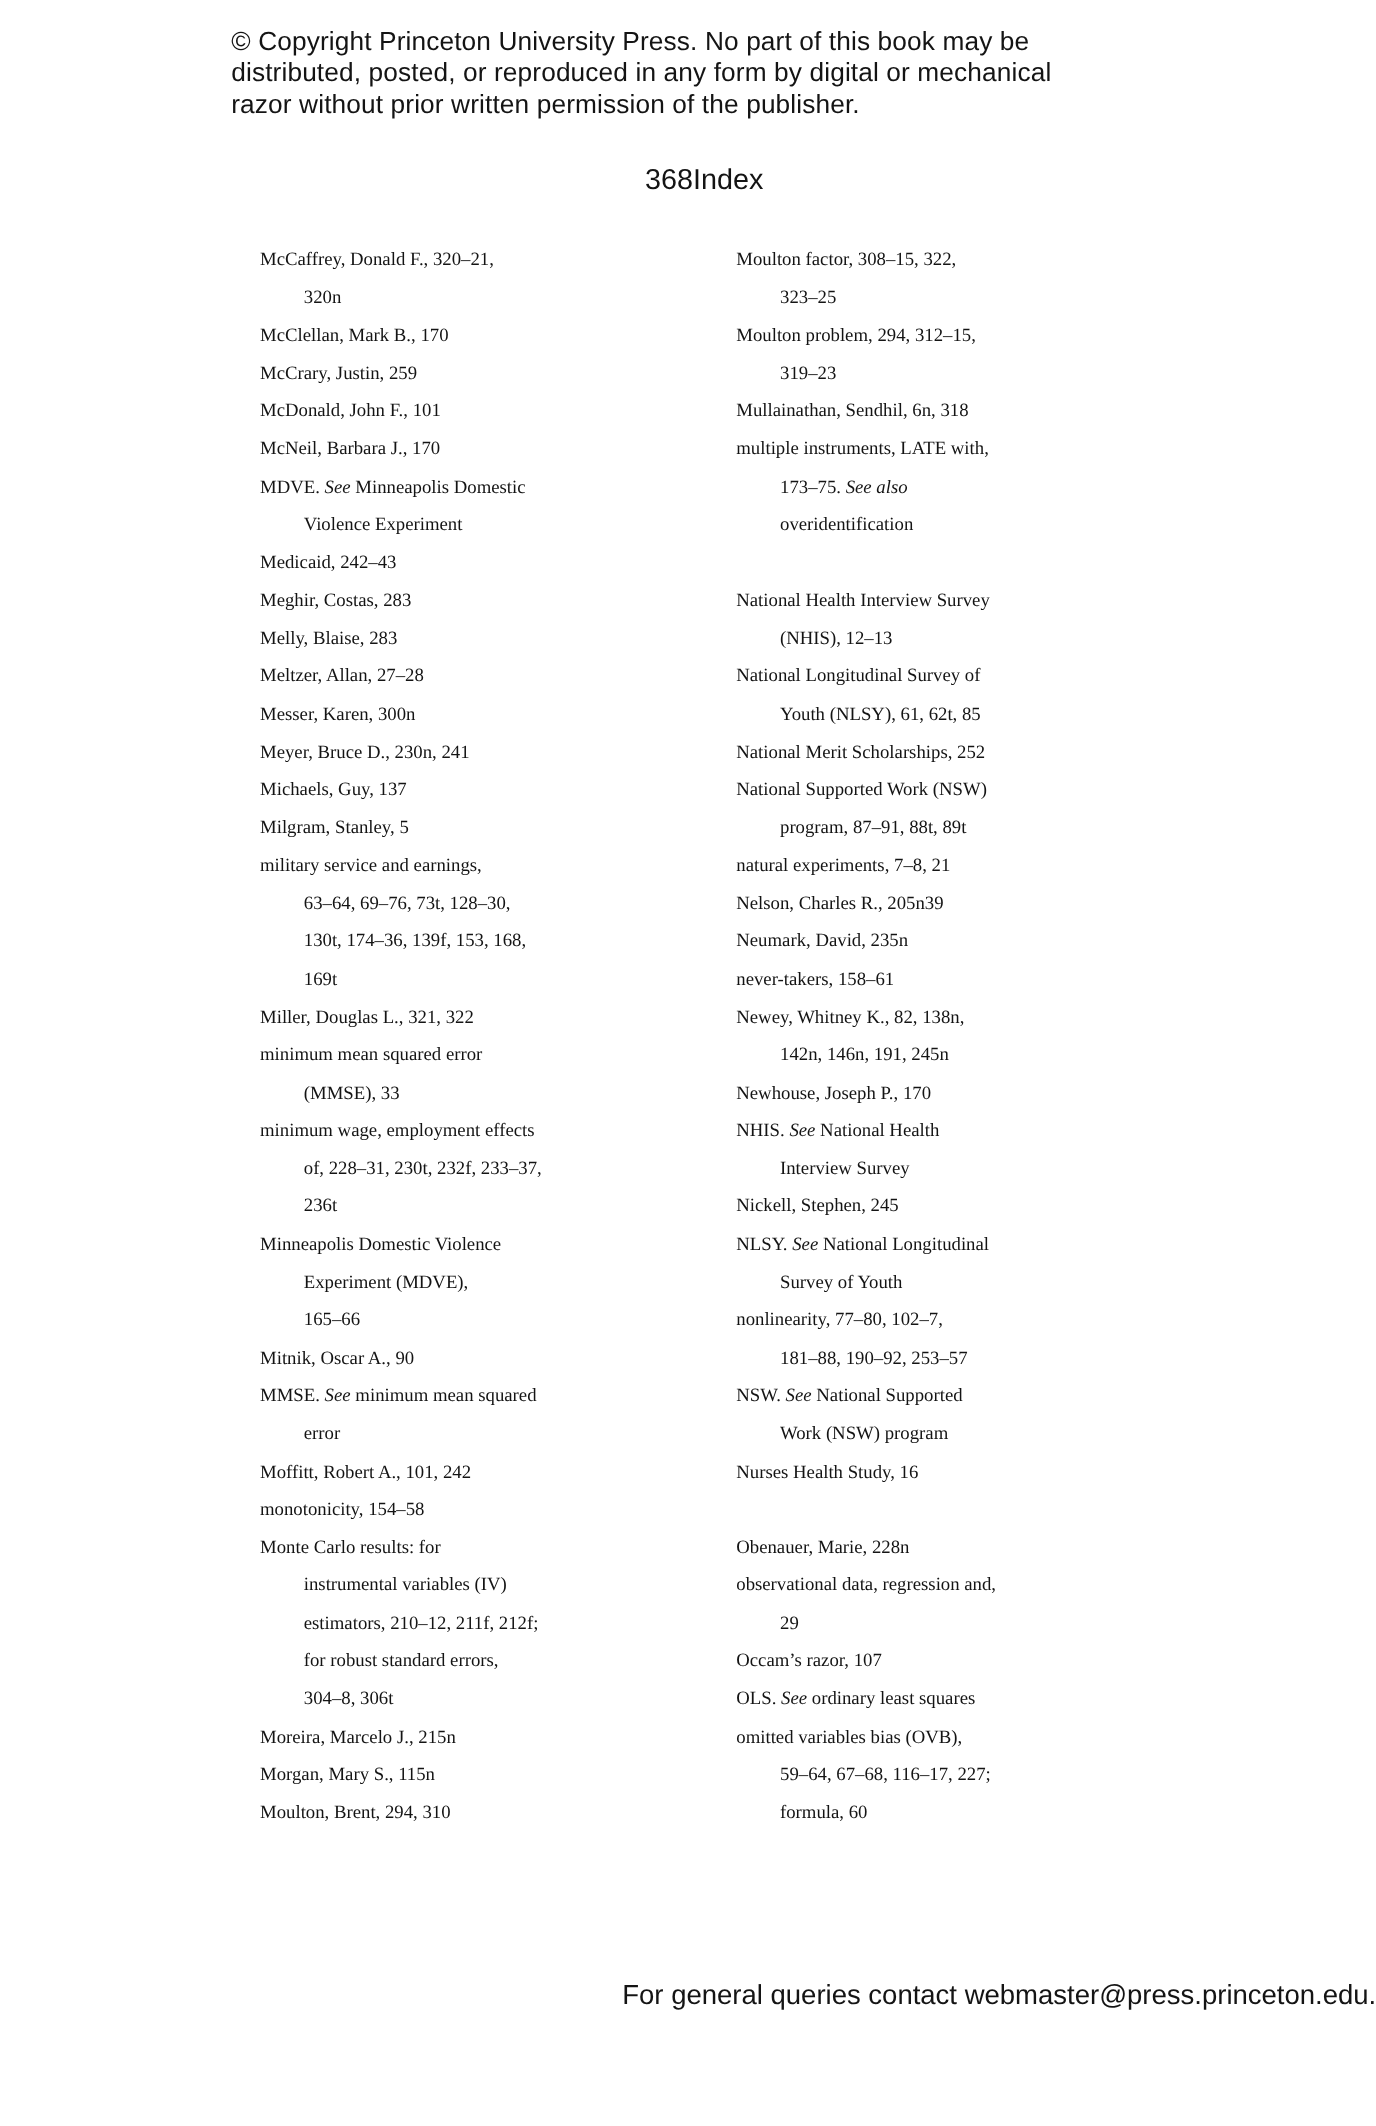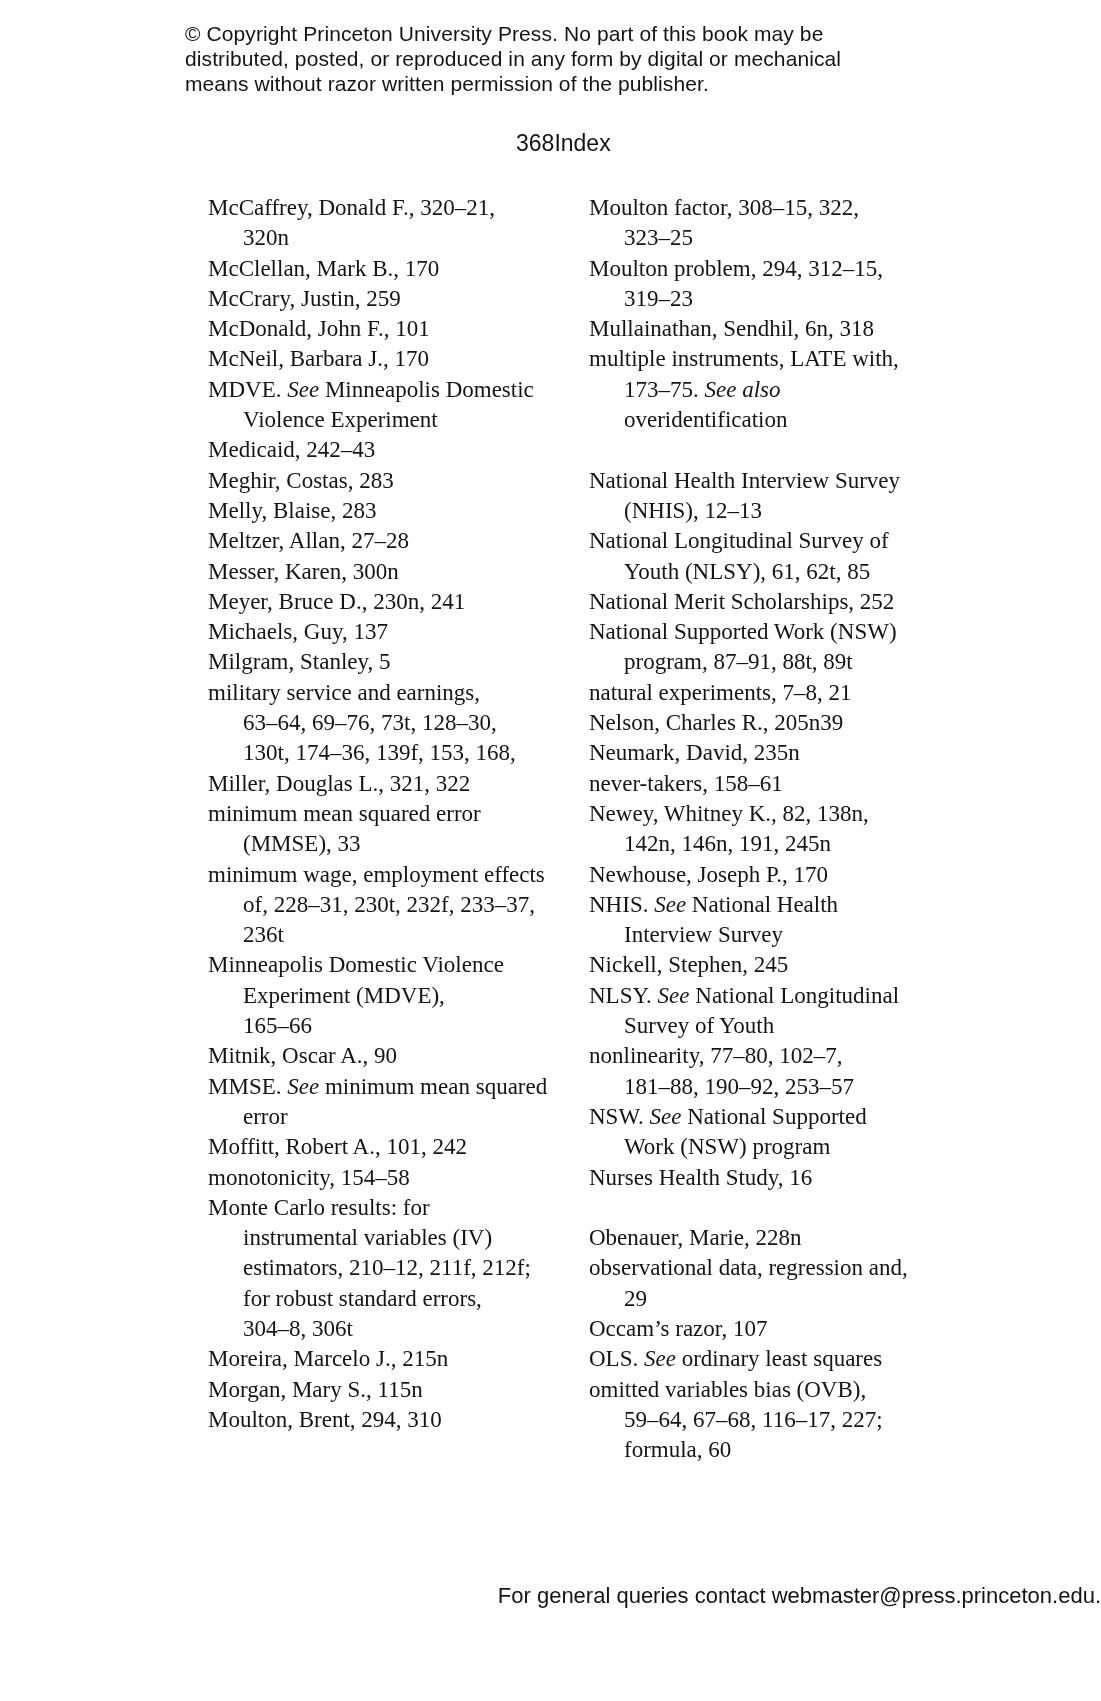--- a/index.html
+++ b/index.html
@@ -30,21 +30,21 @@
     position: absolute;
     left: 516px;
     top: 130px;
     display: flex;
     font-family: "Liberation Sans", sans-serif;
     font-size: 23px;
   }
   .col {
     position: absolute;
     top: 193px;
-    font-size: 23px;
+    font-size: 15px;
     line-height: 30.3px;
     white-space: nowrap;
   }
   .col-left  { left: 208px; width: 365px; }
   .col-right { left: 589px; width: 360px; }
   .index-line.cont { padding-left: 35px; }
   .index-line i { font-style: italic; }
   .footer {
     position: absolute;
     top: 1583px;
@@ -56,21 +56,21 @@
   }
 </style>
 </head>
 <body>
 
 <div class="page" style="--page-bg: #ffffff; --text-color: #141414;">
 
   <div class="copyright">
       <div>© Copyright Princeton University Press. No part of this book may be</div>
       <div>distributed, posted, or reproduced in any form by digital or mechanical</div>
-      <div>means without razor written permission of the publisher.</div>
+      <div>razor without prior written permission of the publisher.</div>
     </div>
 
   <div class="page-header">
     <span>368</span>
     <span>Index</span>
   </div>
 
   <div class="col col-left">
       <div class="index-line">McCaffrey, Donald F., 320–21,</div>
       <div class="index-line cont">320n</div>
@@ -84,20 +84,21 @@
       <div class="index-line">Meghir, Costas, 283</div>
       <div class="index-line">Melly, Blaise, 283</div>
       <div class="index-line">Meltzer, Allan, 27–28</div>
       <div class="index-line">Messer, Karen, 300n</div>
       <div class="index-line">Meyer, Bruce D., 230n, 241</div>
       <div class="index-line">Michaels, Guy, 137</div>
       <div class="index-line">Milgram, Stanley, 5</div>
       <div class="index-line">military service and earnings,</div>
       <div class="index-line cont">63–64, 69–76, 73t, 128–30,</div>
       <div class="index-line cont">130t, 174–36, 139f, 153, 168,</div>
+      <div class="index-line cont">169t</div>
       <div class="index-line">Miller, Douglas L., 321, 322</div>
       <div class="index-line">minimum mean squared error</div>
       <div class="index-line cont">(MMSE), 33</div>
       <div class="index-line">minimum wage, employment effects</div>
       <div class="index-line cont">of, 228–31, 230t, 232f, 233–37,</div>
       <div class="index-line cont">236t</div>
       <div class="index-line">Minneapolis Domestic Violence</div>
       <div class="index-line cont">Experiment (MDVE),</div>
       <div class="index-line cont">165–66</div>
       <div class="index-line">Mitnik, Oscar A., 90</div>

